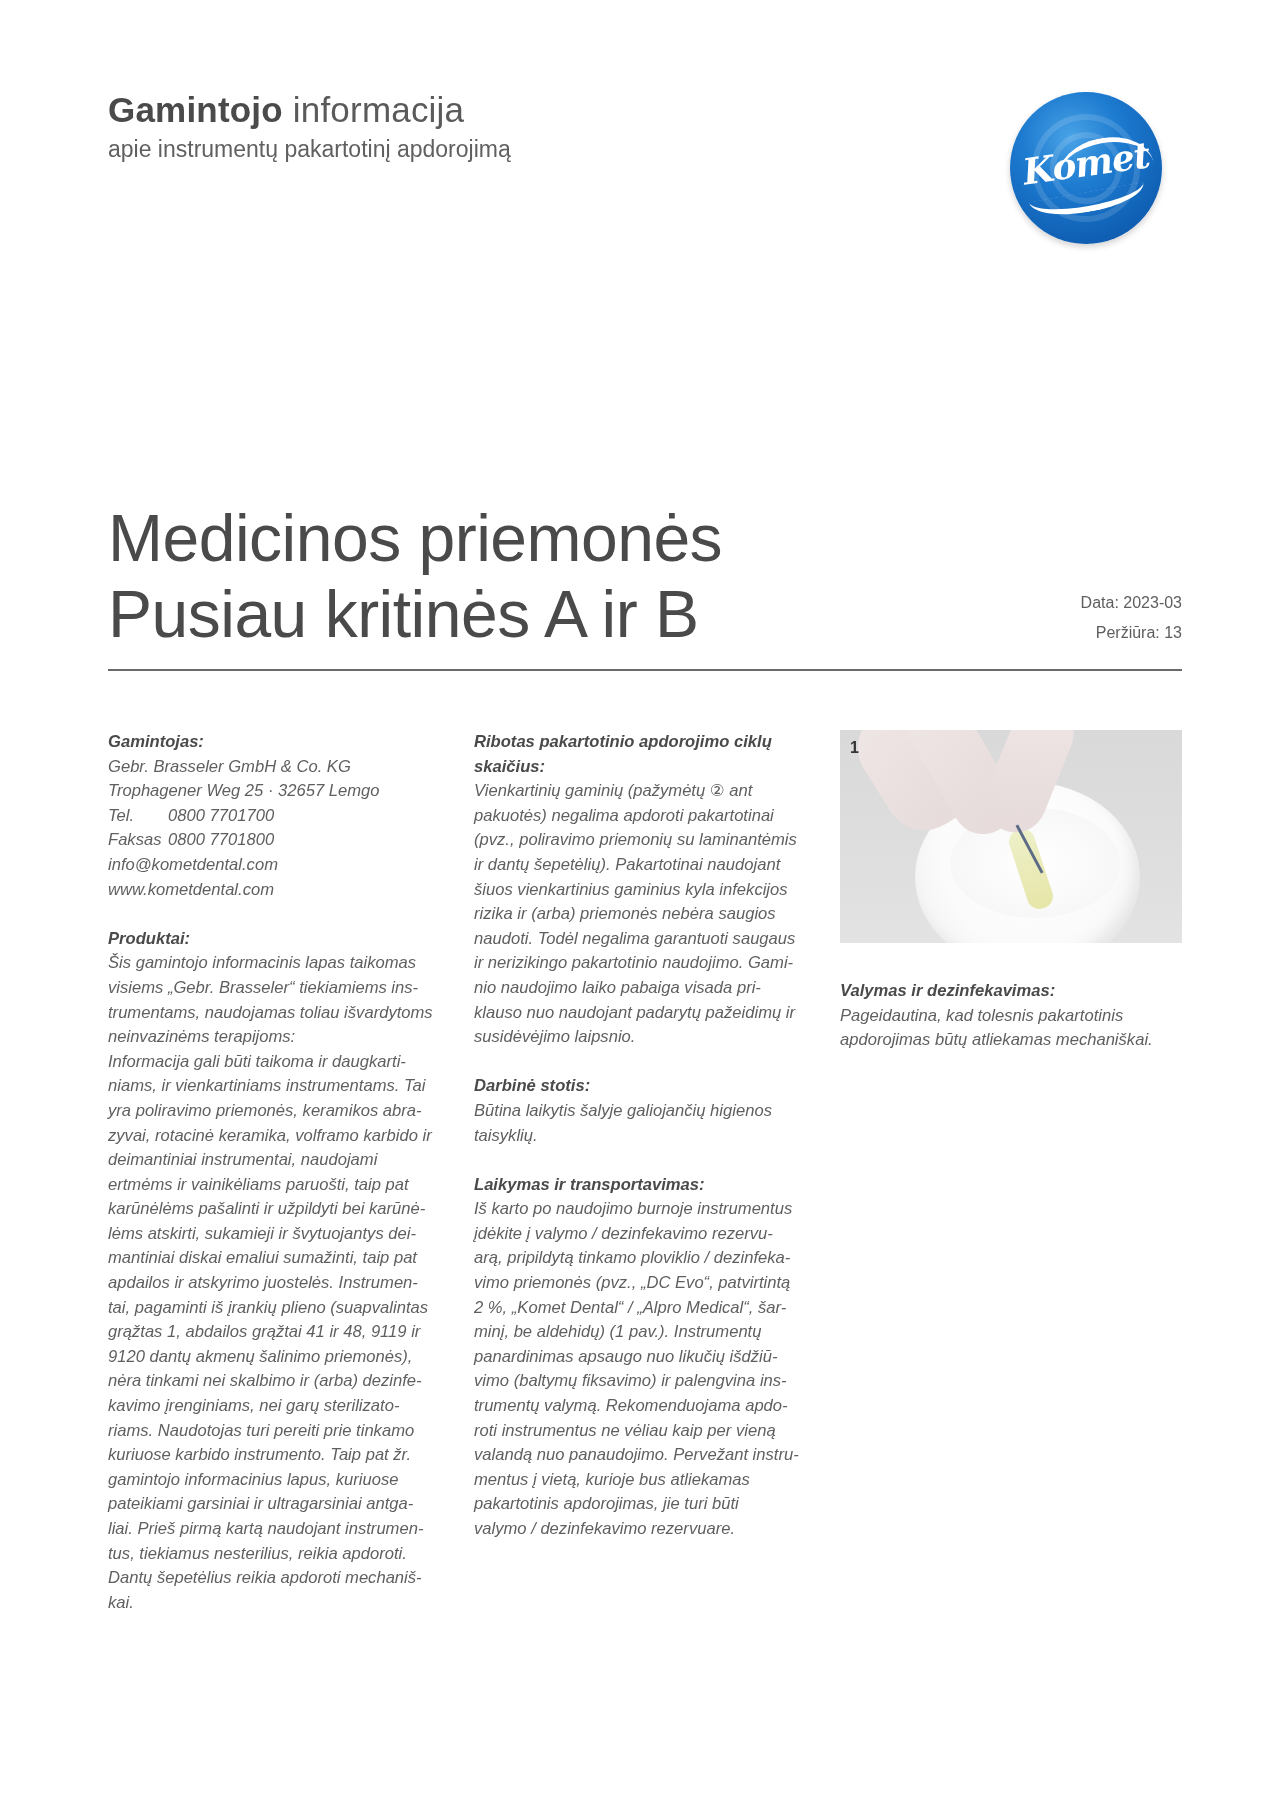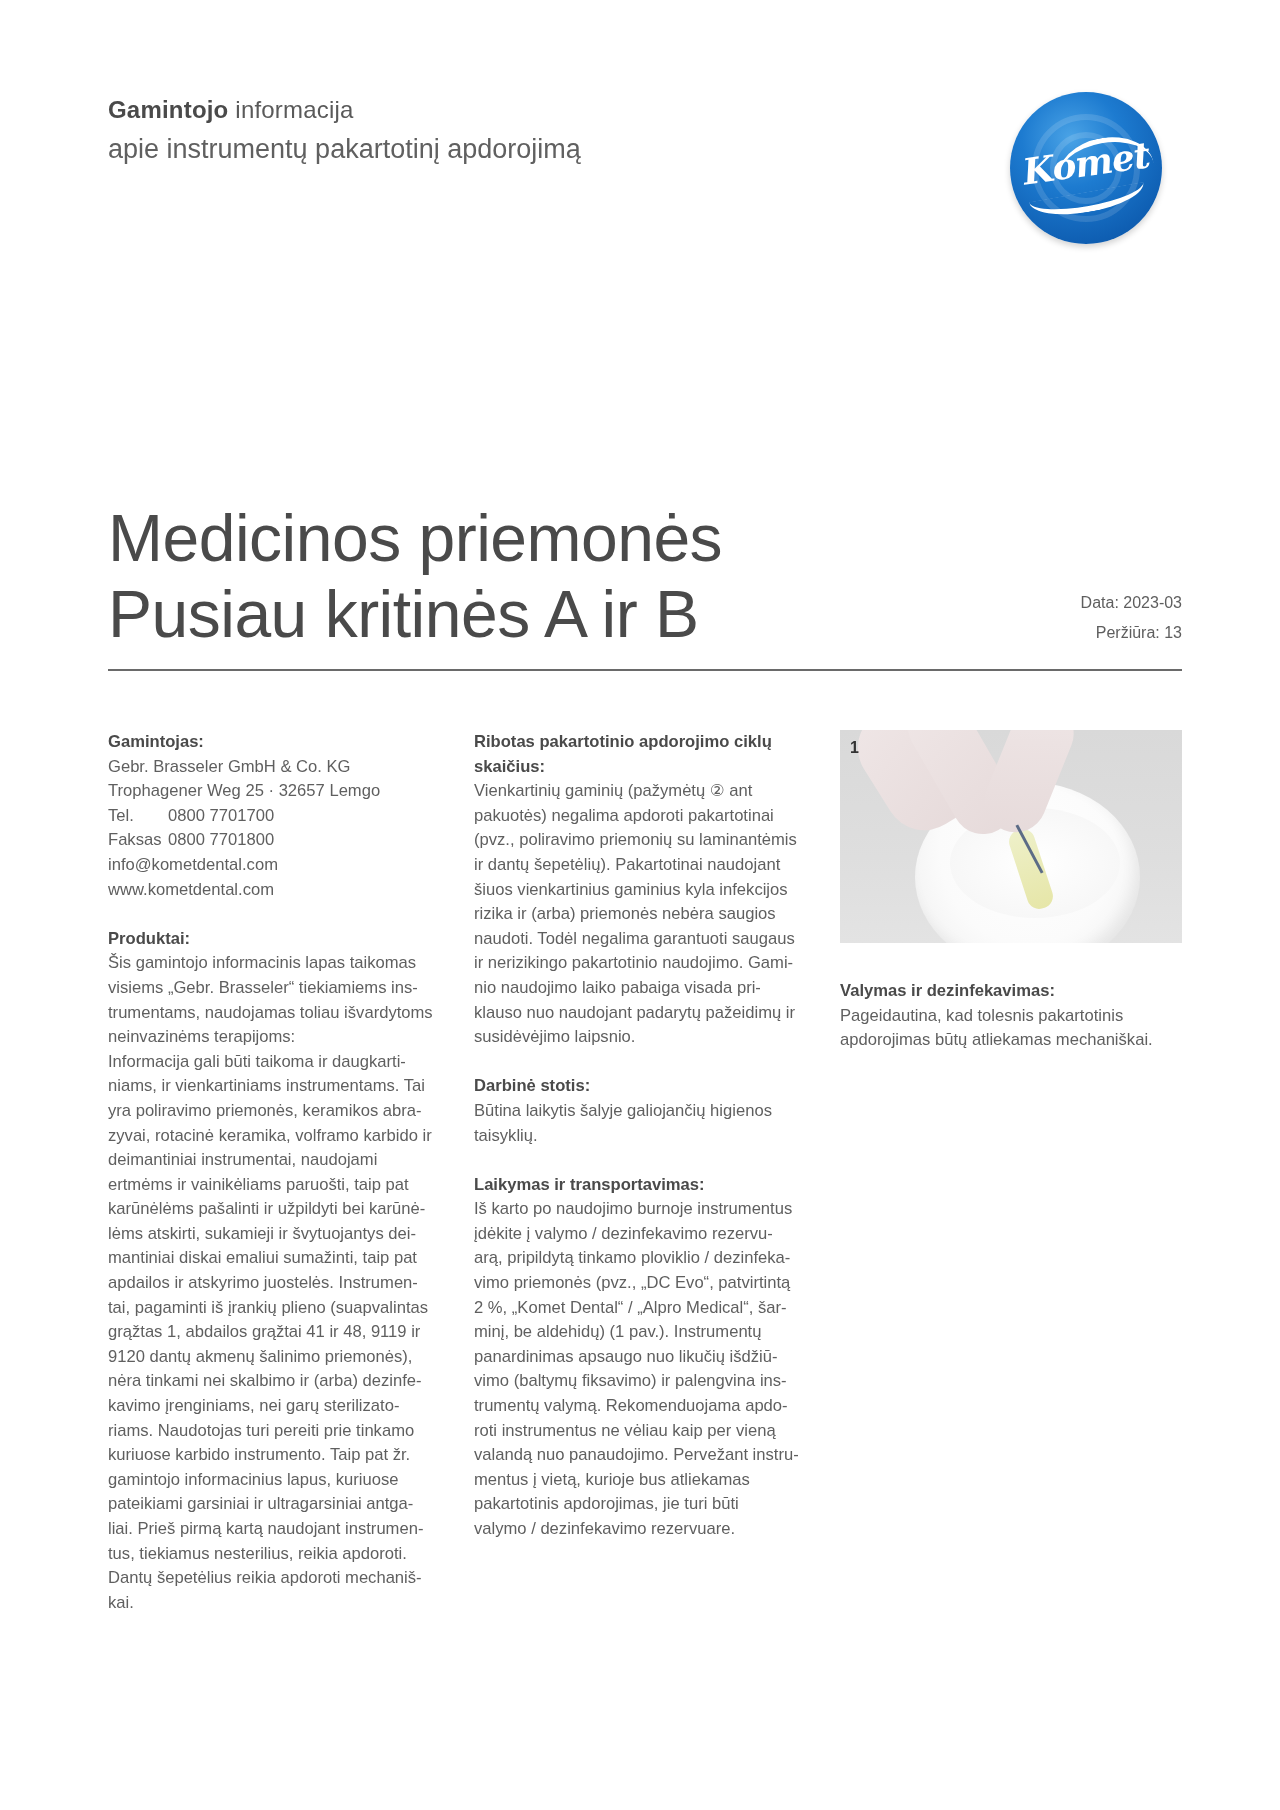--- a/index.html
+++ b/index.html
@@ -4,24 +4,24 @@
   <style>
     * { margin: 0; padding: 0; box-sizing: border-box; }
     html, body { width: 1280px; height: 1810px; background: #ffffff; }
     body {
       position: relative;
       font-family: "Liberation Sans", "DejaVu Sans", sans-serif;
       color: #555555;
       overflow: hidden;
     }
     .header { position: absolute; left: 108px; top: 88px; }
-    .header-title { font-size: 24px; line-height: 44px; color: #4a4a4a; letter-spacing: 0.2px; }
+    .header-title { font-size: 35px; line-height: 44px; color: #4a4a4a; letter-spacing: 0.2px; }
     .header-title .bold { font-weight: bold; }
     .header-title .light { font-weight: normal; color: #5a5a5a; }
-    .header-sub { font-size: 27px; line-height: 30px; color: #606060; margin-top: 2px; }
+    .header-sub { font-size: 23px; line-height: 30px; color: #606060; margin-top: 2px; }
 
     .logo {
       position: absolute; left: 1010px; top: 92px; width: 152px; height: 152px;
       border-radius: 50%;
       background: radial-gradient(circle at 40% 30%, #4aa3e6 0%, #1d7bd0 35%, #0f5fb3 75%, #0c4f9a 100%);
       box-shadow: 0 3px 6px rgba(0,0,0,0.18);
       overflow: hidden;
     }
     .logo-ring {
       position: absolute; border-radius: 50%; border: 6px solid rgba(255,255,255,0.13);
@@ -49,21 +49,21 @@
     .title-line { font-size: 66px; line-height: 76px; color: #4a4a4a; font-weight: normal; letter-spacing: -0.5px; }
     .meta-block { position: absolute; right: 98px; top: 588px; text-align: right; }
     .meta-line { font-size: 16px; line-height: 30px; color: #5e5e5e; }
 
     .divider { position: absolute; left: 108px; top: 669px; width: 1074px; height: 2px; background: #6a6a6a; }
 
     .col { position: absolute; top: 730px; font-size: 16.6px; line-height: 24.6px; color: #5f5f5f; }
     .col1 { left: 108px; width: 345px; }
     .col2 { left: 474px; width: 345px; }
     .col3 { left: 840px; width: 342px; }
-    .sec { margin-bottom: 24.6px; }
+    .sec { margin-bottom: 24.6px; font-style: italic; }
     .sec-h { font-weight: bold; color: #4a4a4a; }
     .line { white-space: nowrap; }
     .bullets { list-style: none; }
     .bullets li { position: relative; padding-left: 30px; white-space: nowrap; }
     .bullets li::before {
       content: ""; position: absolute; left: 11px; top: 10px; width: 6px; height: 6px;
       border-radius: 50%; background: #777777;
     }
     .tab { display: inline-block; width: 60px; }
 

